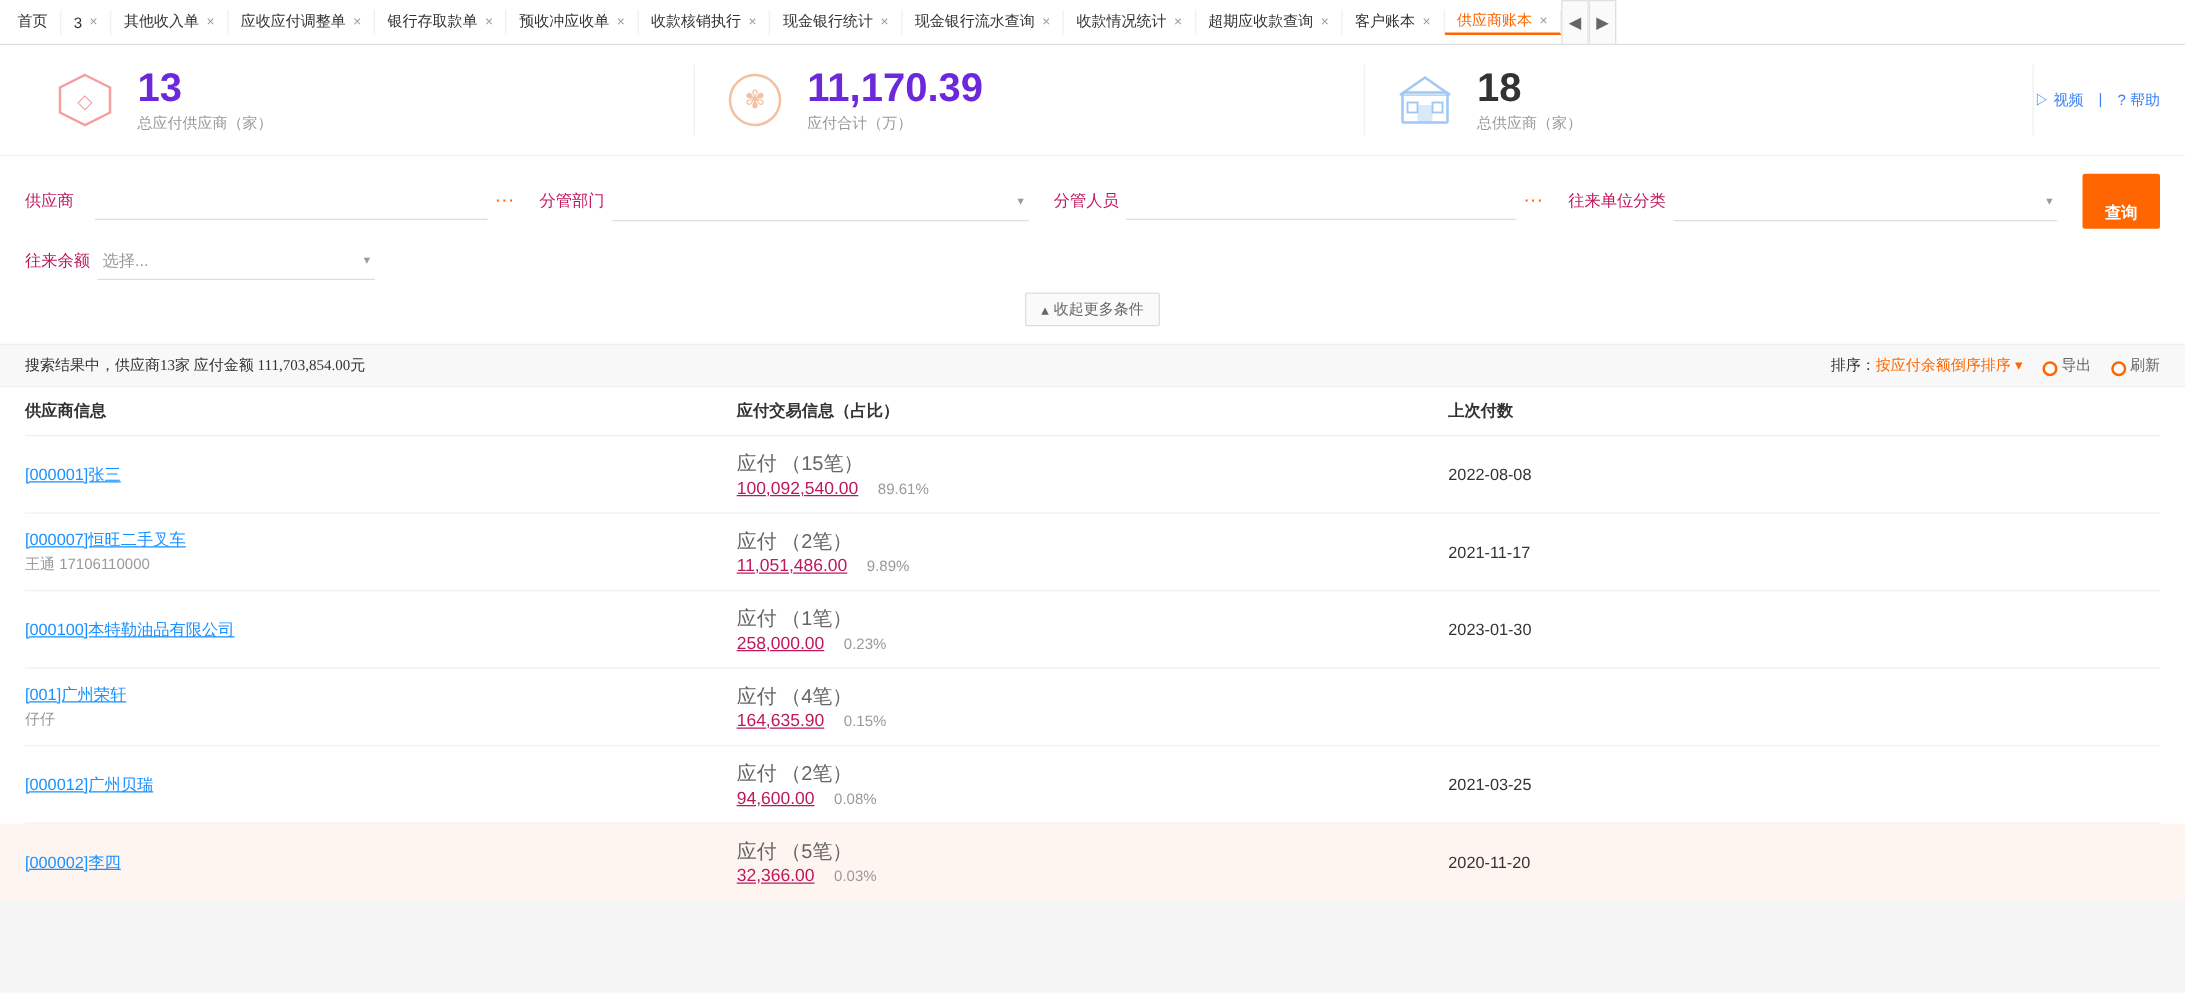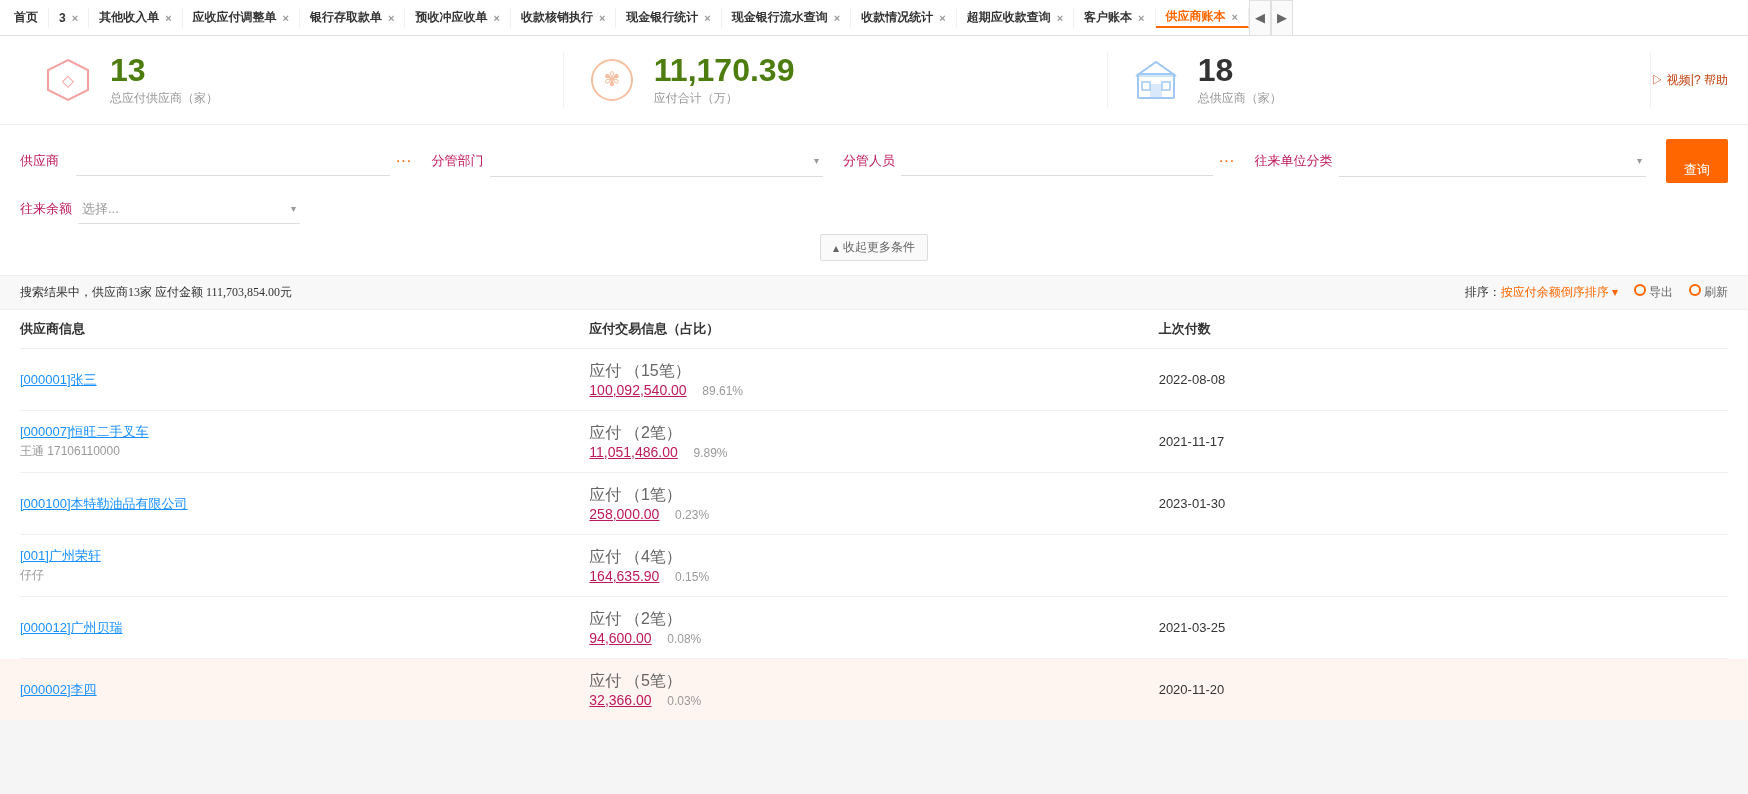--- a/index.html
+++ b/index.html
@@ -18,21 +18,20 @@
     .nav-tab {
       display: inline-flex;
       align-items: center;
       padding: 0 10px;
       height: 20px;
       font-size: 12px;
       color: #333;
       cursor: pointer;
       white-space: nowrap;
       border-right: 1px solid #f0f0f0;
-      font-weight: bold;
     }
     .nav-tab.active { color: #ff6600; border-bottom: 2px solid #ff6600; }
     .nav-tab .close-x {
       margin-left: 6px;
       color: #999;
       font-size: 11px;
     }
     .nav-arrow {
       width: 22px;
       height: 36px;
@@ -70,34 +69,35 @@
       align-items: center;
       justify-content: center;
       font-size: 28px;
     }
     .card-icon.pink { color: #f4a0a0; }
     .card-icon.salmon { color: #f4c0a0; }
     .card-icon.blue { color: #a0c8f4; }
     .card-number {
       font-size: 32px;
       font-weight: bold;
-      color: #4d7c0f;
+      color: #6d28d9;
       line-height: 1;
     }
     .card-number.dark { color: #333; }
     .card-label {
       font-size: 12px;
       color: #999;
       margin-top: 4px;
     }
     .card-right-links {
       margin-left: auto;
       display: flex;
-      font-size: 12px;
-      color: #c2410c;
+      gap: 12px;
+      font-size: 12px;
+      color: #3b82f6;
     }
     .card-right-links span { cursor: pointer; }
 
     
     .filter-area {
       background: #fff;
       padding: 14px 20px 10px 20px;
       border-bottom: 1px solid #eee;
     }
     .filter-row {
@@ -163,20 +163,21 @@
     .search-btn {
       background: #ff6600;
       color: #fff;
       border: none;
       padding: 22px 18px;
       font-size: 13px;
       cursor: pointer;
       border-radius: 2px;
       height: 30px;
       white-space: nowrap;
+      font-weight: bold;
     }
     .collapse-btn {
       display: flex;
       align-items: center;
       justify-content: center;
       gap: 4px;
       color: #666;
       font-size: 12px;
       cursor: pointer;
       padding: 4px 12px;
@@ -203,21 +204,21 @@
       display: flex;
       align-items: center;
       gap: 16px;
     }
     .result-sort {
       color: #333;
     }
     .result-sort span { color: #ff6600; cursor: pointer; }
     .action-btn {
       display: flex;
-      align-items: flex-start;
+      align-items: flex-end;
       gap: 3px;
       cursor: pointer;
       color: #666;
     }
     .radio-dot {
       width: 12px;
       height: 12px;
       border-radius: 50%;
       border: 2px solid #ff6600;
       background: #fff;

